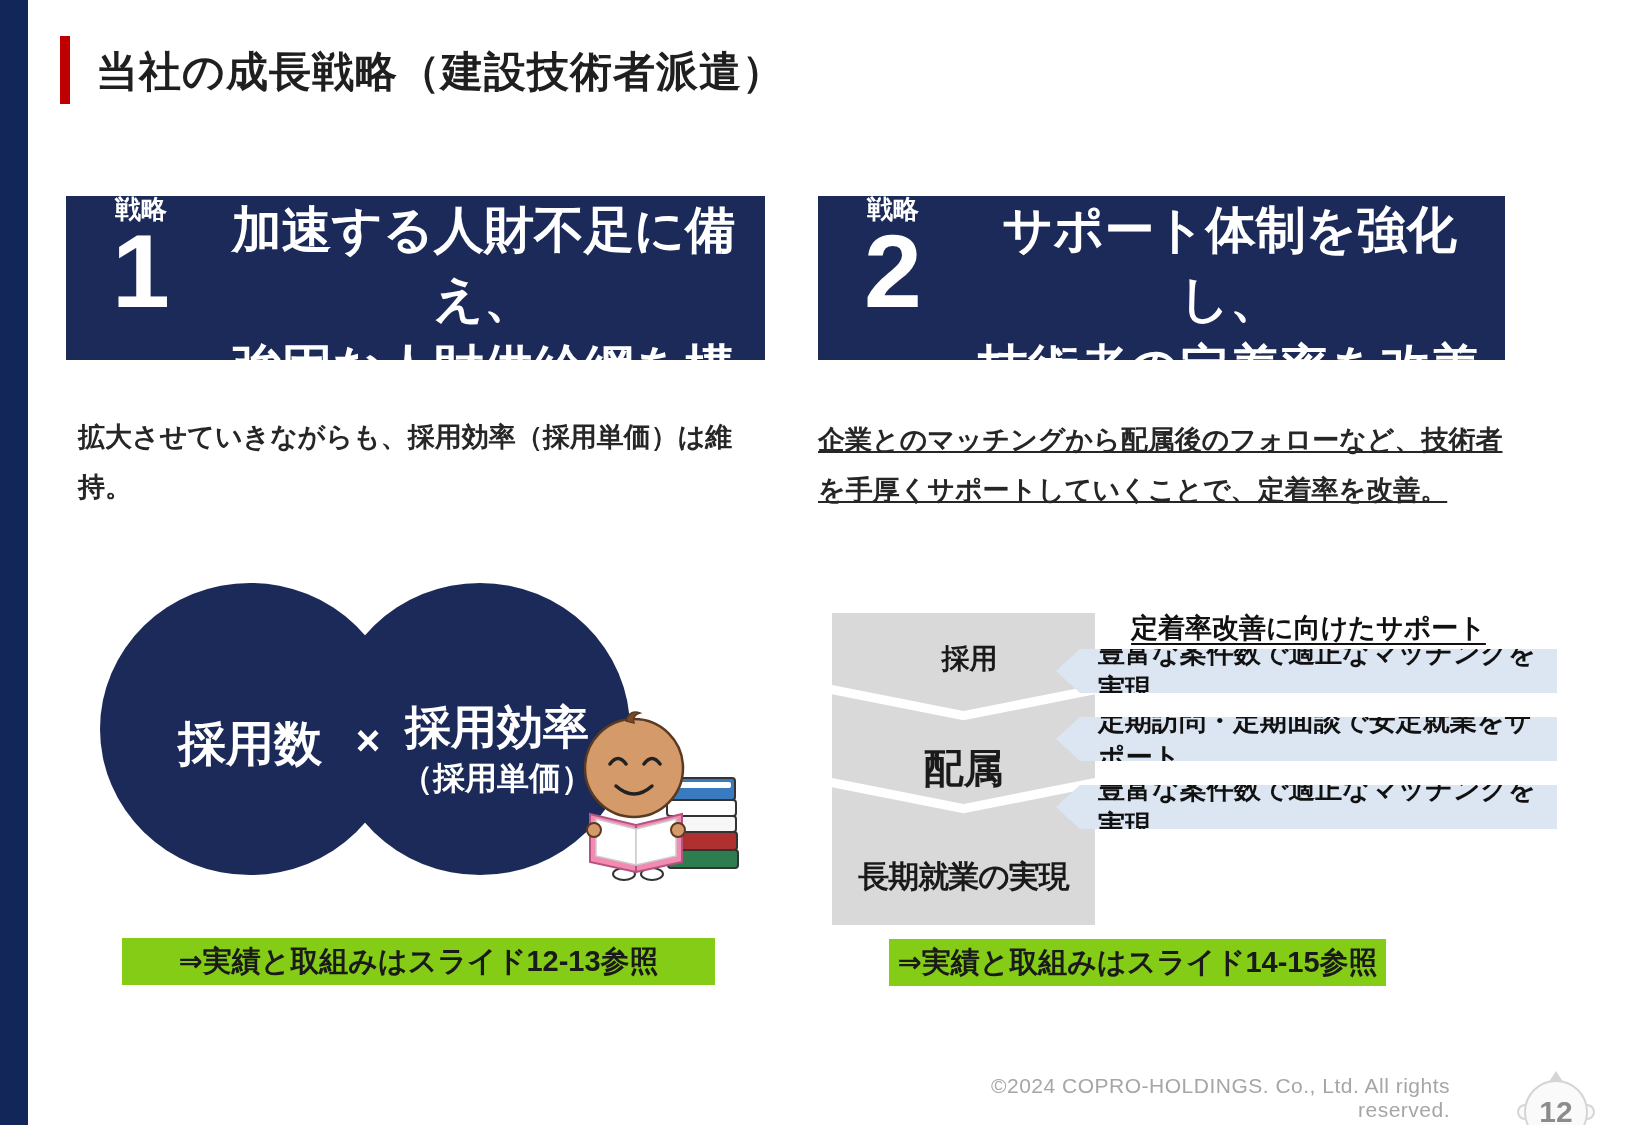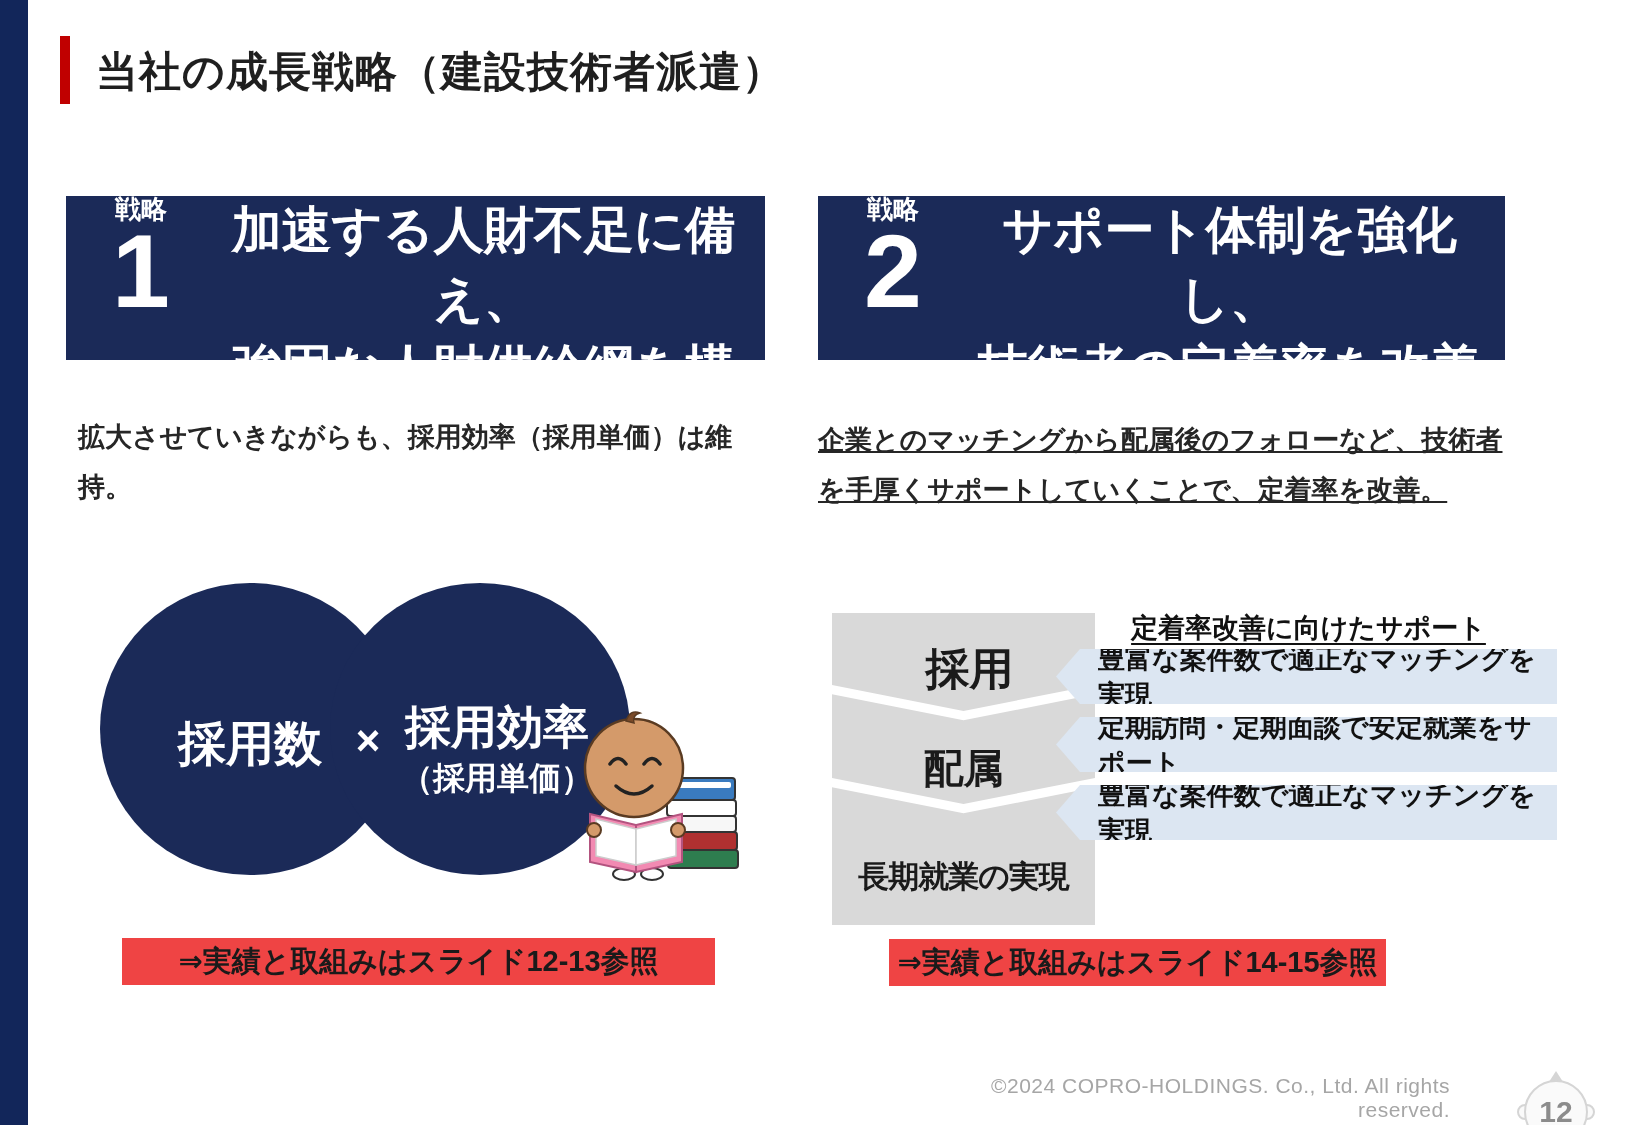--- a/index.html
+++ b/index.html
@@ -39,39 +39,39 @@
   .circle.c2 { left: 330px; }
   .circle-label { position: absolute; color: #fff; font-weight: 800; text-align: center; z-index: 3; }
   .lbl-left  { left: 130px; top: 712px; width: 240px; font-size: 48px; }
   .lbl-op    { left: 338px; top: 717px; width: 60px;  font-size: 42px; }
   .lbl-right { left: 377px; top: 697px; width: 240px; font-size: 46px; }
   .lbl-sub   { left: 377px; top: 757px; width: 240px; font-size: 32px; }
 
   .mascot { position: absolute; left: 552px; top: 692px; width: 190px; height: 190px; z-index: 4; }
 
   
-  .ref-box { position: absolute; background: #ef4444; height: 47px; display: flex; align-items: center; justify-content: center; font-size: 29px; font-weight: 800; color: #1a1a1a; }
+  .ref-box { position: absolute; background: #84cc16; height: 47px; display: flex; align-items: center; justify-content: center; font-size: 29px; font-weight: 800; color: #1a1a1a; }
   .ref-box.left  { left: 122px; top: 938px; width: 593px; }
   .ref-box.right { left: 889px; top: 939px; width: 497px; }
 
   
   .flow-box { position: absolute; left: 832px; top: 613px; width: 263px; height: 312px; background: #d9d9d9; }
   .flow-step { position: absolute; width: 100%; text-align: center; font-weight: 800; color: #1a1a1a; }
-  .step-1 { top: 27px;  font-size: 44px; padding-left: 12px; }
+  .step-1 { top: 27px;  font-size: 28px; padding-left: 12px; }
   .step-2 { top: 128px; font-size: 40px; }
   .step-3 { top: 243px; font-size: 31px; letter-spacing: -1px; }
   .chev { position: absolute; left: 0; width: 100%; height: 36px; background: #ffffff;
           clip-path: polygon(0 0, 50% 72%, 100% 0, 100% 26%, 50% 98%, 0 26%); }
   .chev.g1 { top: 72px; }
   .chev.g2 { top: 165px; }
 
   .support-title { position: absolute; left: 1060px; top: 610px; width: 497px; text-align: center;
                    font-size: 27px; font-weight: 800; color: #111;
                    text-decoration: underline; text-underline-offset: 6px; text-decoration-thickness: 2px; }
-  .callout { position: absolute; left: 1056px; width: 501px; height: 55px; background: #dce6f2;
+  .callout { position: absolute; left: 1056px; width: 501px; height: 44px; background: #dce6f2;
              clip-path: polygon(24px 0, 100% 0, 100% 100%, 24px 100%, 0 50%);
              display: flex; align-items: center; padding-left: 42px;
              font-size: 27px; font-weight: 800; color: #111; }
   .callout.s1 { top: 649px; }
   .callout.s2 { top: 717px; }
   .callout.s3 { top: 785px; }
 
   
   .copyright { position: absolute; left: 900px; top: 1074px; width: 550px; text-align: right;
                font-size: 21px; color: #a6a6a6; letter-spacing: 0.5px; }

